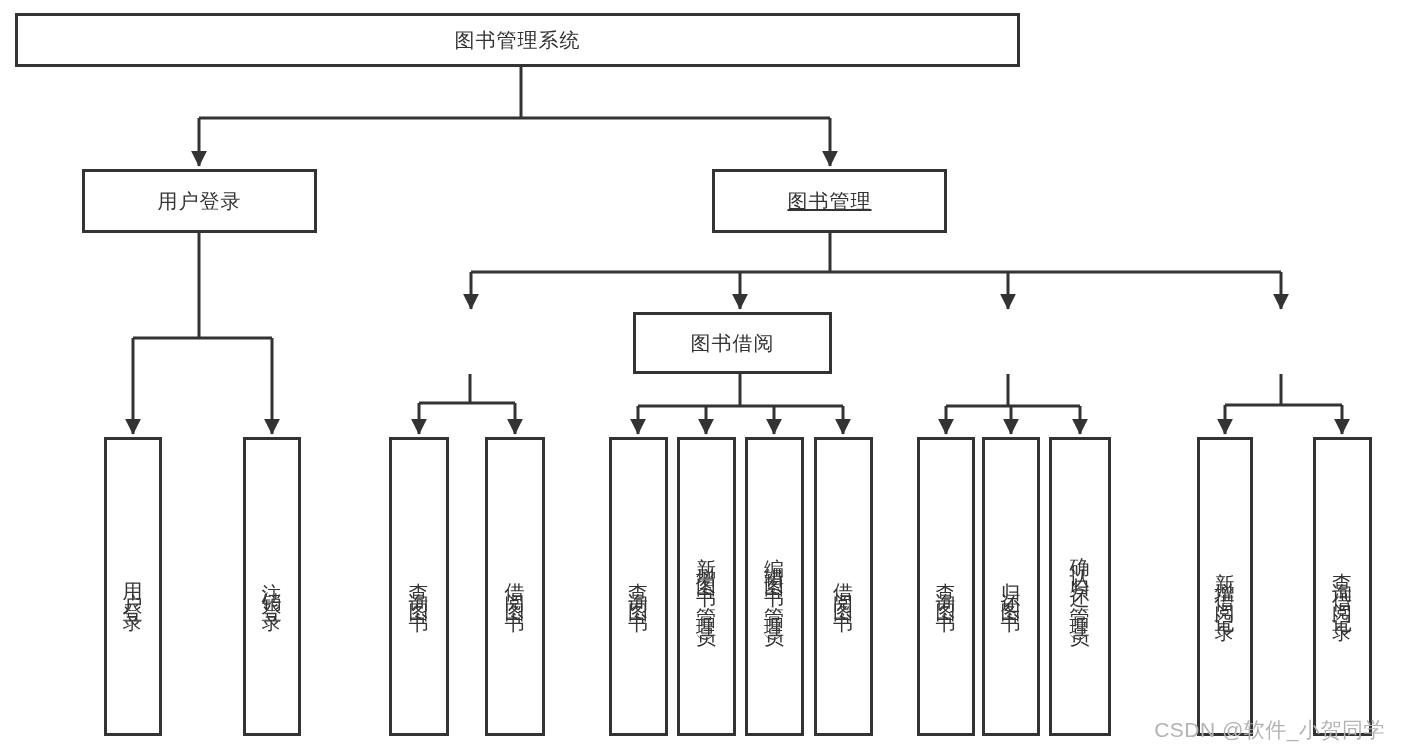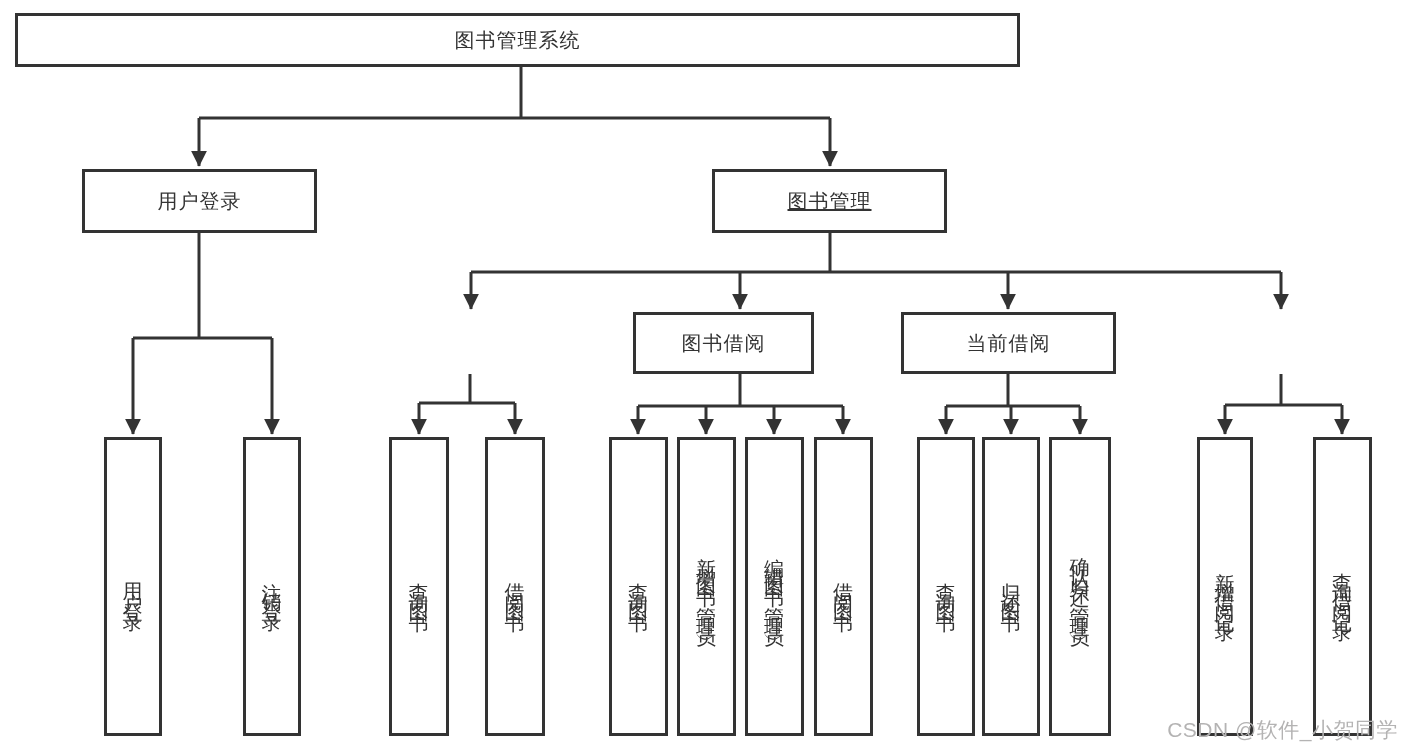--- a/index.html
+++ b/index.html
@@ -8,21 +8,21 @@
   #wires{position:absolute;left:0;top:0;z-index:0;}
   .node{position:absolute;box-sizing:border-box;border:3px solid #333333;background:#ffffff;
         display:flex;align-items:center;justify-content:center;color:#333333;z-index:1;text-align:right;}
   .hlabel{font-size:20px;letter-spacing:1px;white-space:nowrap;}
   .root{left:15px;top:13px;width:1005px;height:54px;}
   .lvl2{top:169px;height:64px;}
   .lvl3{top:312px;height:62px;}
   .leaf{top:437px;height:299px;}
   .vlabel{writing-mode:vertical-rl;text-orientation:mixed;font-size:20px;letter-spacing:10px;
           line-height:1;white-space:nowrap;}
-  #watermark{position:absolute;right:7px;bottom:3px;z-index:2;font-size:21px;
+  #watermark{position:absolute;right:20px;bottom:3px;z-index:2;font-size:21px;
              color:#b4b3b3;letter-spacing:0.5px;white-space:nowrap;text-align:right;}
 </style>
 </head>
 <body>
 
 <div id="stage">
 
   <svg id="wires" width="1405" height="747" viewBox="0 0 1405 747">
     <defs>
       <marker id="arw" viewBox="0 0 10 10" refX="9.5" refY="5" markerWidth="5.4" markerHeight="7.4" orient="auto" markerUnits="strokeWidth">
@@ -82,25 +82,22 @@
     <span class="hlabel">图书管理系统</span>
   </div>
 
   <div class="node lvl2" style="left:82px;width:235px;">
     <span class="hlabel">用户登录</span>
   </div>
   <div class="node lvl2" style="left:712px;width:235px;text-decoration:underline;">
     <span class="hlabel">图书管理</span>
   </div>
 
-  <div class="node lvl3" style="left:633px;width:181px;">
+  <div class="node lvl3" style="left:633px;width:199px;">
     <span class="hlabel">图书借阅</span>
-  </div>
-  <div class="node lvl3" style="left:901px;width:215px;">
-    <span class="hlabel">当前借阅</span>
   </div>
 
   <div class="node leaf" style="left:104px;width:58px;">
     <span class="vlabel">用户登录</span>
   </div>
   <div class="node leaf" style="left:243px;width:58px;">
     <span class="vlabel">注销登录</span>
   </div>
 
   <div class="node leaf" style="left:389px;width:60px;">

